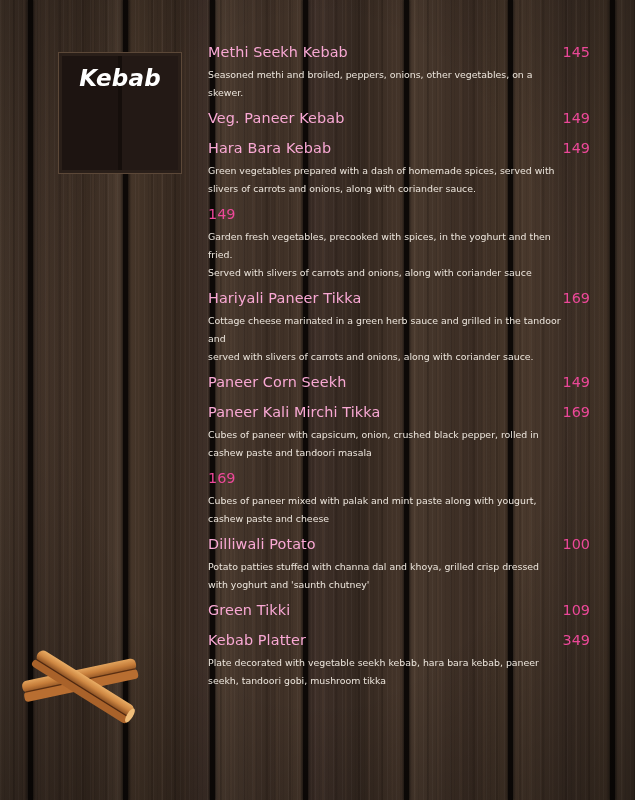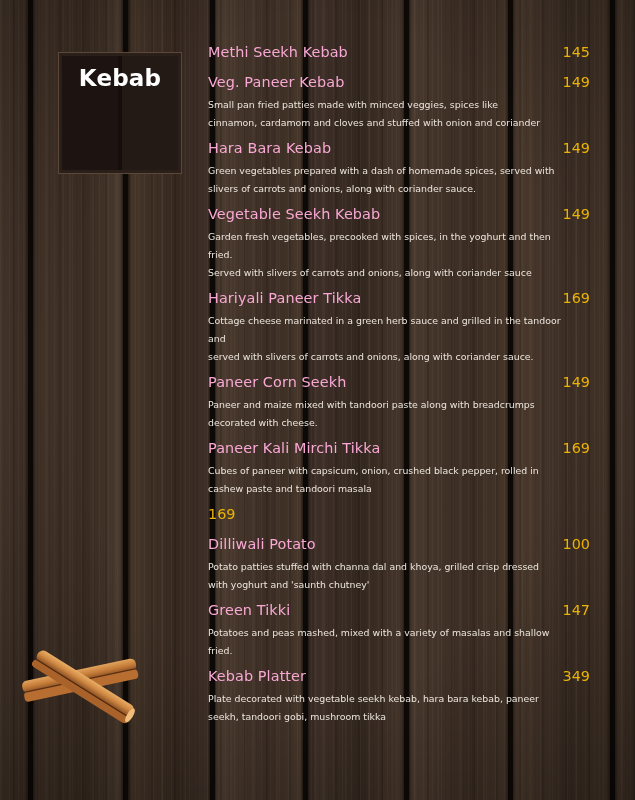--- a/index.html
+++ b/index.html
@@ -28,28 +28,28 @@
 
   .title-box {
     position: absolute; left: 58px; top: 52px; width: 122px; height: 120px;
     background: linear-gradient(90deg, #1d1411 0 48%, #150e0b 48% 52%, #231915 52% 100%);
     border: 1px solid #5c4838;
     box-shadow: inset 0 0 0 3px #2a1f19;
   }
   .title-box h1 {
     margin: 0; position: absolute; top: 12px; left: 0; right: 0; text-align: center;
     font-family: "DejaVu Sans", sans-serif; font-weight: bold; font-size: 23px;
-    color: #ffffff; letter-spacing: 0.2px;
+    color: #ffffff; letter-spacing: 0.2px; font-style: italic;
   }
 
   .menu { position: absolute; left: 208px; top: 44px; width: 382px; }
   .item { margin-bottom: 8px; }
   .item-head { display: flex; justify-content: space-between; align-items: baseline; height: 22px; }
   .item-name { font-family: "DejaVu Sans", sans-serif; font-size: 14.4px; color: #f9a8d4; letter-spacing: 0.1px; }
-  .item-price { font-family: "DejaVu Sans", sans-serif; font-size: 14.4px; color: #eab308; text-align: right; }
+  .item-price { font-family: "DejaVu Sans", sans-serif; font-size: 14.4px; color: #ec4899; text-align: right; }
   .item-desc { font-family: "DejaVu Sans", sans-serif; font-size: 9.4px; line-height: 18px; color: #ece5dc; width: 360px; white-space: pre-line; }
 
   .cinnamon { position: absolute; left: 18px; top: 640px; width: 130px; height: 90px; }
 </style>
 </head>
 <body>
 
 <div class="wood"></div>
 <div class="seam" style="left:28px"></div>
 <div class="seam" style="left:123px"></div>
@@ -63,88 +63,85 @@
 <div class="title-box">
   <h1>Kebab</h1>
 </div>
 
 <div class="menu">
   <div class="item">
     <div class="item-head">
         <span class="item-name">Methi Seekh Kebab</span>
         <span class="item-price">145</span>
       </div>
+    <div class="item-desc">Seasoned methi and broiled,  peppers, onions,  other vegetables, on a skewer.</div>
   </div>
   <div class="item">
     <div class="item-head">
         <span class="item-name">Veg. Paneer Kebab</span>
         <span class="item-price">149</span>
       </div>
-    <div class="item-desc">Small pan fried patties made with minced veggies, spices like
-cinnamon, cardamom and cloves and stuffed with onion and coriander</div>
   </div>
   <div class="item">
     <div class="item-head">
         <span class="item-name">Hara Bara Kebab</span>
         <span class="item-price">149</span>
       </div>
     <div class="item-desc">Green vegetables prepared with a dash of homemade spices, served with
 slivers of carrots and onions, along with coriander sauce.</div>
   </div>
   <div class="item">
     <div class="item-head">
-        <span class="item-name">Vegetable Seekh Kebab</span>
         <span class="item-price">149</span>
       </div>
     <div class="item-desc">Garden fresh vegetables, precooked with spices, in the yoghurt and then fried.
 Served with slivers of carrots and onions, along with coriander sauce</div>
   </div>
   <div class="item">
     <div class="item-head">
         <span class="item-name">Hariyali Paneer Tikka</span>
         <span class="item-price">169</span>
       </div>
     <div class="item-desc">Cottage cheese marinated in a green herb sauce and grilled in the tandoor and
 served with slivers of carrots and onions, along with coriander sauce.</div>
   </div>
   <div class="item">
     <div class="item-head">
         <span class="item-name">Paneer Corn Seekh</span>
         <span class="item-price">149</span>
       </div>
-    <div class="item-desc">Paneer and maize mixed with tandoori  paste along with breadcrumps
-decorated with cheese.</div>
   </div>
   <div class="item">
     <div class="item-head">
         <span class="item-name">Paneer Kali Mirchi Tikka</span>
         <span class="item-price">169</span>
       </div>
     <div class="item-desc">Cubes of paneer with capsicum, onion, crushed black pepper, rolled in
 cashew paste and tandoori masala</div>
   </div>
   <div class="item">
     <div class="item-head">
         <span class="item-price">169</span>
       </div>
+    <div class="item-desc">Cubes of paneer mixed with palak and mint paste along with yougurt,
+cashew paste and cheese</div>
   </div>
   <div class="item">
     <div class="item-head">
         <span class="item-name">Dilliwali Potato</span>
         <span class="item-price">100</span>
       </div>
     <div class="item-desc">Potato patties stuffed with channa dal and khoya, grilled crisp dressed
 with yoghurt and 'saunth chutney'</div>
   </div>
   <div class="item">
     <div class="item-head">
         <span class="item-name">Green Tikki</span>
-        <span class="item-price">147</span>
+        <span class="item-price">109</span>
       </div>
-    <div class="item-desc">Potatoes and peas mashed, mixed with a variety of masalas and shallow fried.</div>
   </div>
   <div class="item">
     <div class="item-head">
         <span class="item-name">Kebab Platter</span>
         <span class="item-price">349</span>
       </div>
     <div class="item-desc">Plate decorated with vegetable seekh kebab, hara bara kebab, paneer
 seekh, tandoori gobi, mushroom tikka</div>
   </div>
 </div>

